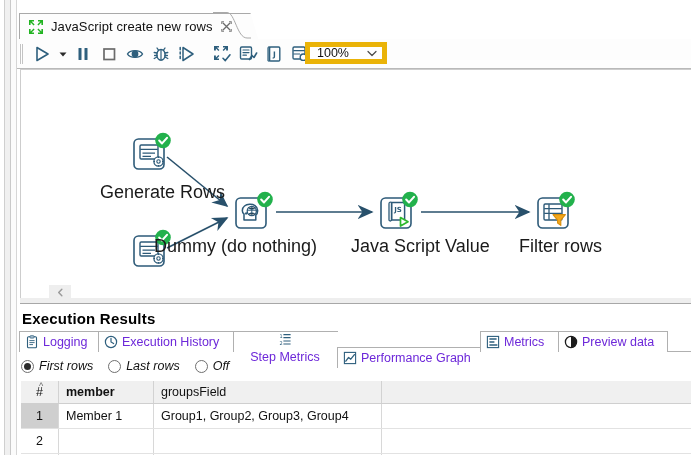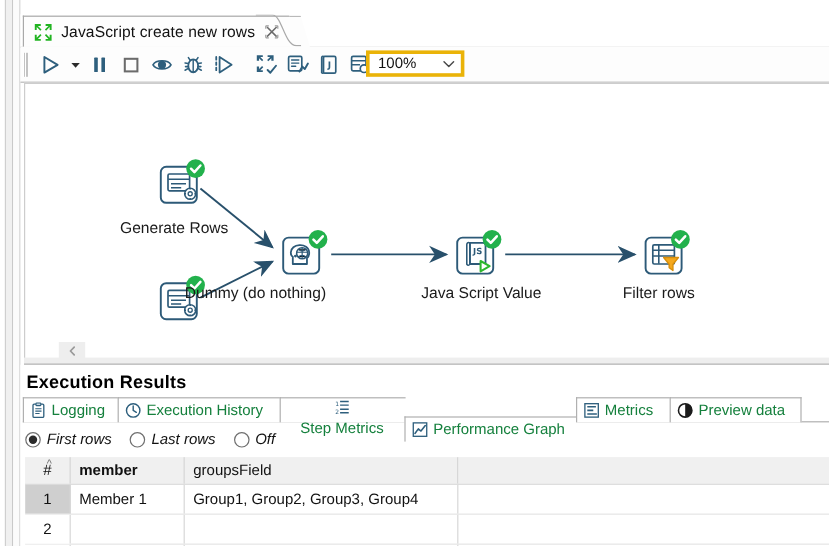--- a/index.html
+++ b/index.html
@@ -109,21 +109,21 @@
     display: flex; align-items: center; justify-content: center;
     cursor: pointer;
   }
   .tb-btn.narrow { width: 15px; }
   .tb-sep { width: 9px; }
   .zoom-combo {
     position: absolute;
     left: 288px; top: 3px;
     width: 82px; height: 22px;
     background: #ffffff;
-    border: 3px solid #eab308;
+    border: 5px solid #eab308;
     display: flex; align-items: center;
     box-sizing: border-box;
     cursor: pointer;
   }
   .zoom-combo .zv {
     flex: 1;
     padding-left: 7px;
     font-size: 12.5px;
     color: #111;
   }
@@ -138,21 +138,21 @@
     border-left: 1px solid #cdcdcd;
     border-top: 1px solid #cdcdcd;
     overflow: hidden;
   }
   .node {
     position: absolute;
     width: 44px; height: 44px;
   }
   .node-label {
     position: absolute;
-    font-size: 13px;
+    font-size: 18px;
     color: #1a1a1a;
     white-space: nowrap;
   }
   .hscroll-hint {
     position: absolute;
     left: 28px; top: 215px;
     width: 22px; height: 14px;
     background: #eeeeee;
     display: flex; align-items: center; justify-content: center;
     cursor: pointer;
@@ -191,21 +191,21 @@
     height: 21px;
     display: flex;
     align-items: center;
     gap: 4px;
     padding: 0 7px 0 5px;
     box-sizing: border-box;
     border-left: 1px solid #b0b0b0;
     border-top: 1px solid #b0b0b0;
     background: #ffffff;
     font-size: 12.5px;
-    color: #15803d;
+    color: #6d28d9;
     white-space: nowrap;
     cursor: pointer;
   }
   .rtab.active { background:#ffffff; }
   .rtab-underline {
     position: absolute;
     left: 0; top: 20px;
     width: 672px; height: 1px;
     background: #b0b0b0;
   }

